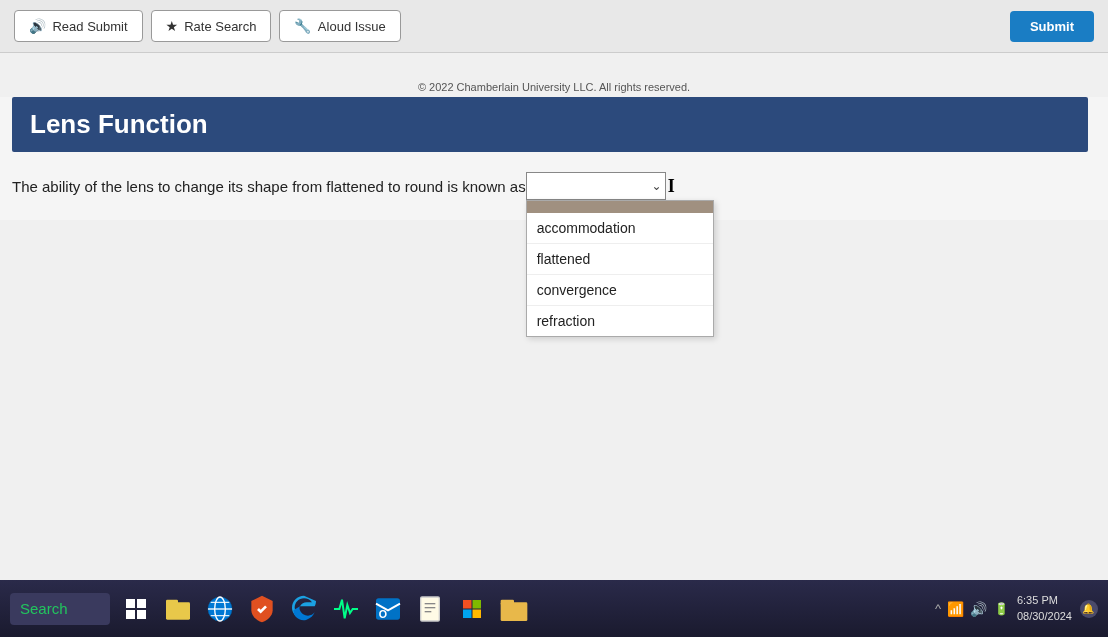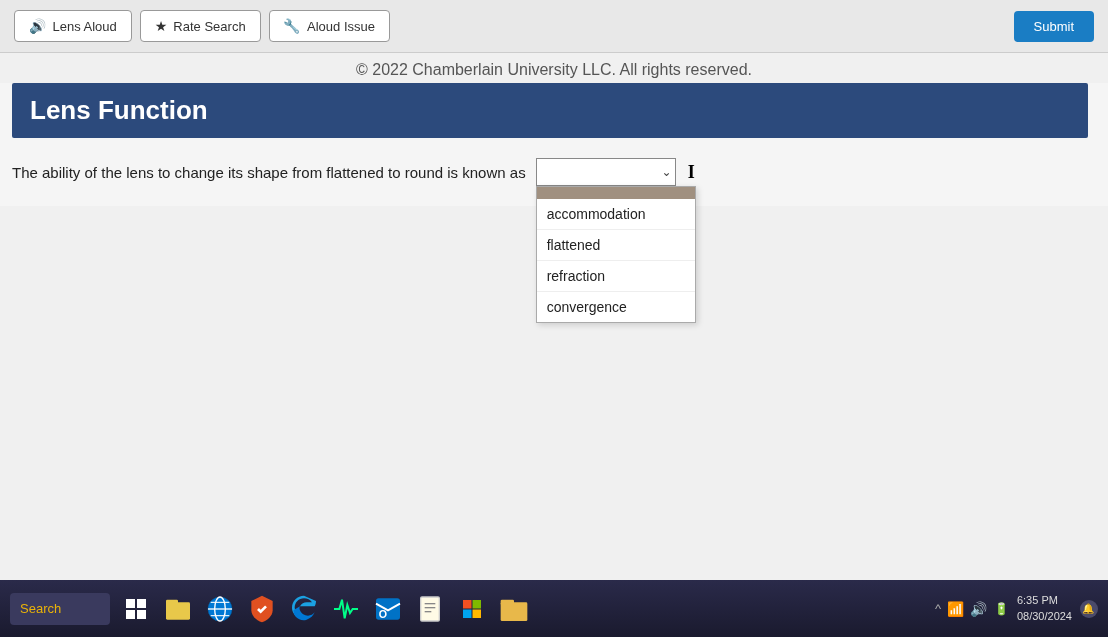--- a/index.html
+++ b/index.html
@@ -49,30 +49,31 @@
 
     .submit-btn {
       margin-left: auto;
       padding: 8px 20px;
       background: #1a7dc4;
       color: white;
       border: none;
       border-radius: 4px;
       cursor: pointer;
       font-size: 13px;
-      font-weight: normal;
+      font-weight: bold;
       text-align: center;
     }
 
     
     .copyright {
       text-align: center;
-      font-size: 16px;
+      font-size: 11px;
       color: #555;
       padding: 8px 0 4px 0;
+      margin-top: 20px;
     }
 
     
     .question-section {
       background: #f5f5f5;
       padding: 0 20px 20px 12px;
     }
 
     .section-title {
       background: #2c4a7c;
@@ -83,21 +84,21 @@
       margin-bottom: 20px;
       border-radius: 2px;
     }
 
     .question-text {
       font-size: 15px;
       color: #222;
       display: flex;
       align-items: center;
       flex-wrap: wrap;
-      gap: 10px;
+      gap: 0;
       margin-top: 10px;
       position: relative;
     }
 
     
     .dropdown-wrapper {
       position: relative;
       display: inline-block;
     }
 
@@ -121,21 +122,21 @@
       font-size: 12px;
       color: #444;
       pointer-events: none;
     }
 
     
     .dropdown-list {
       position: absolute;
       top: 28px;
       left: 0;
-      width: 160px;
+      width: 188px;
       background: #fff;
       border: 1px solid #aaa;
       z-index: 100;
       box-shadow: 2px 2px 6px rgba(0,0,0,0.15);
     }
 
     .dropdown-list-header {
       background: #a09080;
       height: 12px;
     }
@@ -179,22 +180,22 @@
       display: flex;
       align-items: center;
       background: #3a3a5e;
       border-radius: 4px;
       padding: 4px 10px;
       width: 100px;
       height: 32px;
     }
 
     .taskbar-search span {
-      color: #eab308;
-      font-size: 13px;
+      color: #22c55e;
+      font-size: 15px;
     }
 
     .taskbar-icons {
       display: flex;
       align-items: center;
       gap: 10px;
       margin-left: 4px;
     }
 
     .taskbar-right {
@@ -255,21 +256,21 @@
     }
   </style>
 </head>
 <body>
 
 <div class="main-content">
 
   <div class="toolbar">
     <button class="toolbar-btn">
       <span class="btn-icon">🔊</span>
-      <span>Lens Aloud</span>
+      <span>Read Submit</span>
     </button>
     <button class="toolbar-btn">
       <span class="btn-icon">★</span>
       <span>Rate Search</span>
     </button>
     <button class="toolbar-btn">
       <span class="btn-icon">🔧</span>
       <span>Aloud Issue</span>
     </button>
     <button class="submit-btn">
@@ -297,22 +298,22 @@
           <option value="refraction">refraction</option>
           <option value="convergence">convergence</option>
         </select>
         <span class="dropdown-arrow">⌄</span>
 
         
         <div class="dropdown-list">
           <div class="dropdown-list-header"></div>
           <div class="dropdown-list-item">accommodation</div>
           <div class="dropdown-list-item">flattened</div>
+          <div class="dropdown-list-item">convergence</div>
           <div class="dropdown-list-item">refraction</div>
-          <div class="dropdown-list-item">convergence</div>
         </div>
       </div>
 
       <span class="cursor-I">I</span>
     </div>
   </div>
 </div>
 
 <div class="taskbar">
 

